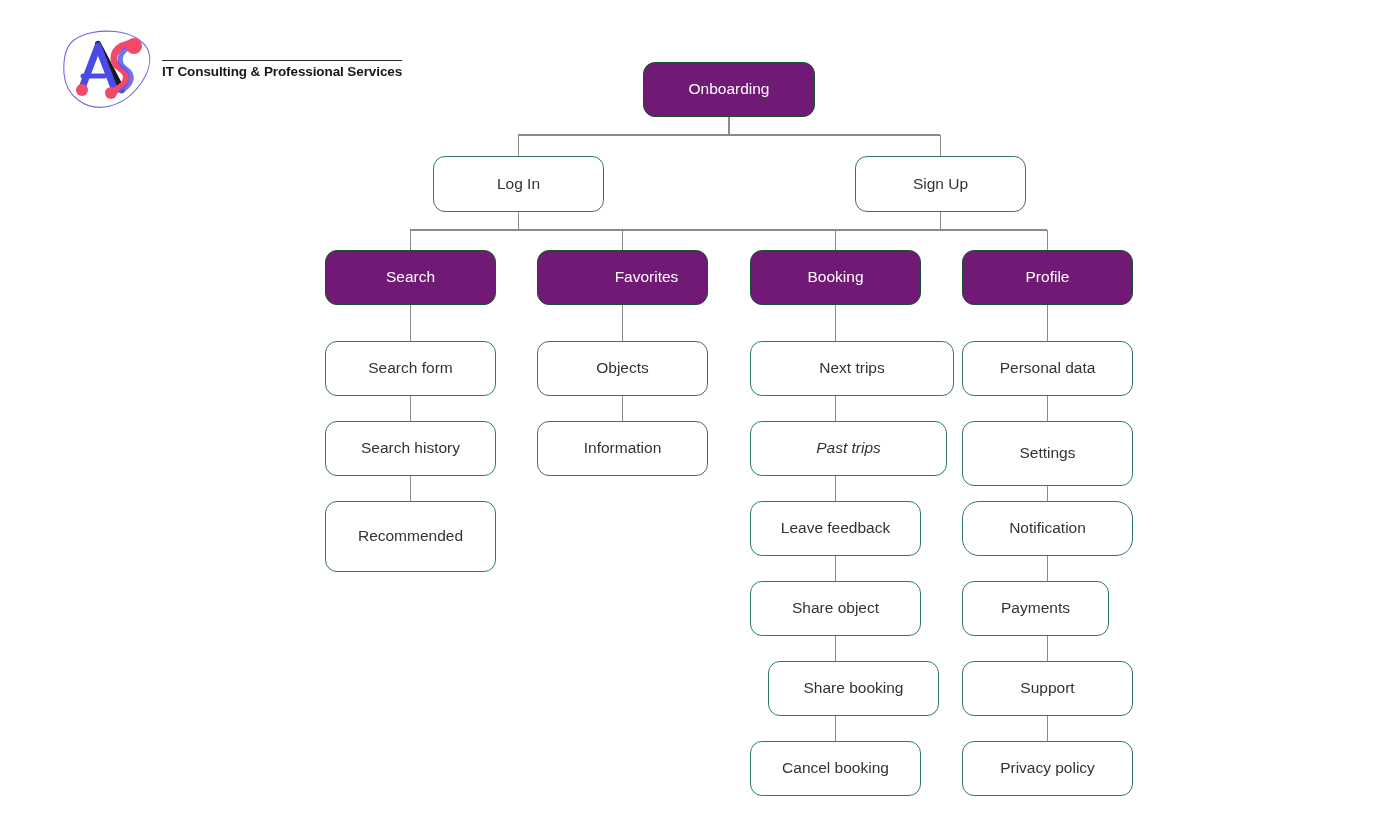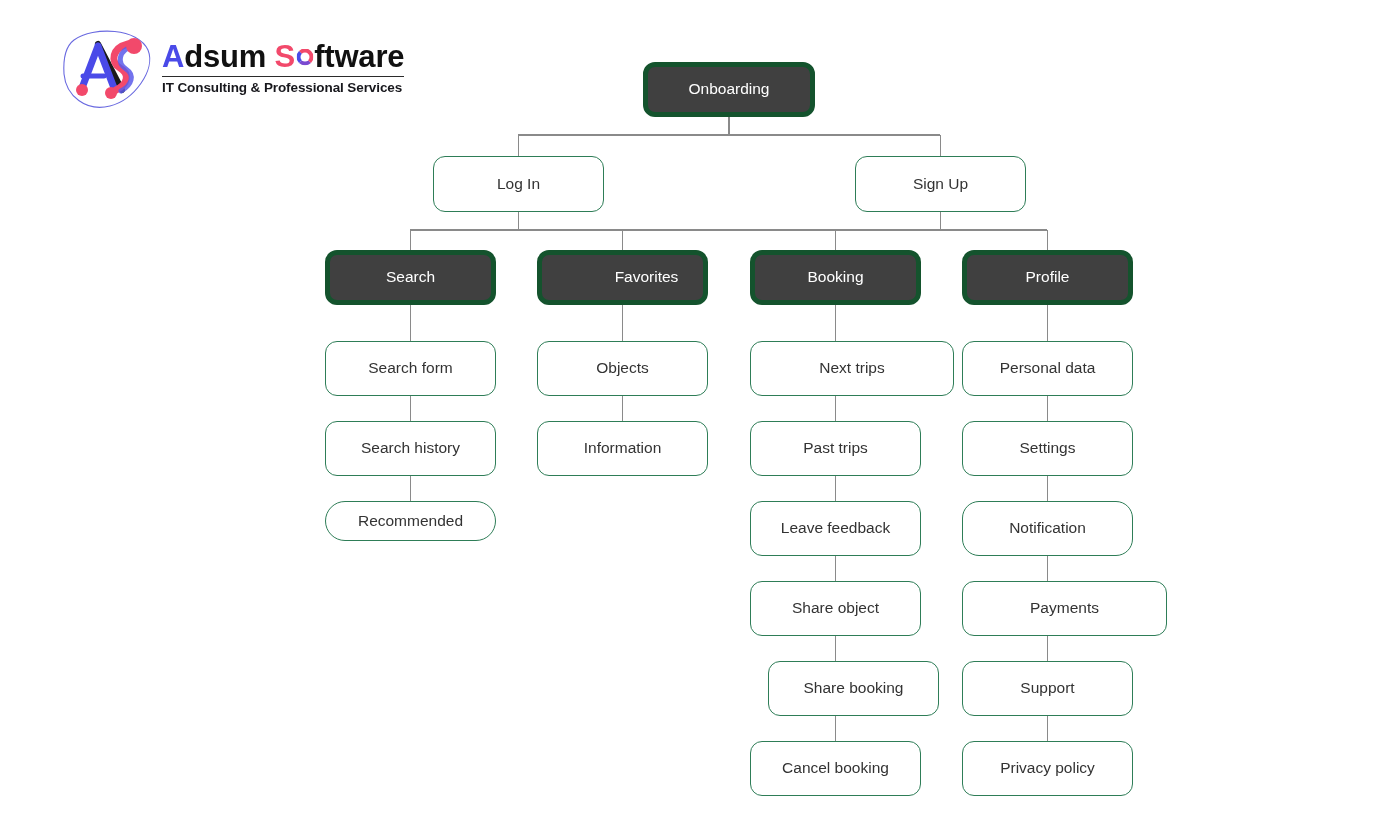--- a/index.html
+++ b/index.html
@@ -106,23 +106,23 @@
     align-items: center;
     justify-content: center;
     border-radius: 12px;
     font-size: 15.5px;
     line-height: 1.2;
     text-align: center;
     white-space: nowrap;
     user-select: none;
   }
   .node.filled {
-    background: #404040;
+    background: #701a75;
     color: #ffffff;
-    border: 5px solid #14532d;
+    border: 1px solid #14532d;
   }
   .node.outline {
     background: #ffffff;
     color: #333333;
     border: 1.3px solid #2e7d57;
   }
 </style>
 </head>
 <body>
 
@@ -132,21 +132,20 @@
     <path d="M38 20 L62 66" fill="none" stroke="#1a1a1a" stroke-width="6" stroke-linecap="round"></path>
     <path d="M38 22 L22 64 M38 22 L54 64" fill="none" stroke="#4a4ae8" stroke-width="7" stroke-linejoin="round" stroke-linecap="round"></path>
     <path d="M23 52 L44 52" fill="none" stroke="#4a4ae8" stroke-width="5" stroke-linecap="round"></path>
     <path d="M68 20 C52 24, 50 38, 60 44 C70 50, 68 60, 56 66" fill="none" stroke="#f2496b" stroke-width="7" stroke-linecap="round"></path>
     <path d="M73 22 C58 27, 57 39, 66 45 C75 51, 72 61, 61 67" fill="none" stroke="#5a5aea" stroke-width="5" stroke-linecap="round" opacity="0.85"></path>
     <circle cx="74" cy="22" r="8" fill="#f2496b"></circle>
     <circle cx="22" cy="66" r="6" fill="#f2496b"></circle>
     <circle cx="51" cy="69" r="6" fill="#f2496b"></circle>
   </svg>
   <div id="brand-text">
-    <div class="wordmark"><span class="wm-a">A</span><span class="wm-rest">dsum </span><span class="wm-s">S</span><span class="wm-o">o</span><span class="wm-rest">ftware</span></div>
     <div class="tagline-wrap">
       <div class="tagline">IT Consulting &amp; Professional Services</div>
     </div>
   </div>
 </div>
 
 <div id="diagram">
   <svg id="connectors">
       <line x1="518" y1="135" x2="940" y2="135" stroke="#8a8a8a" stroke-width="1.2" shape-rendering="crispEdges"></line>
       <line x1="410" y1="230" x2="1047" y2="230" stroke="#8a8a8a" stroke-width="1.2" shape-rendering="crispEdges"></line>
@@ -198,57 +197,57 @@
       </div>
       <div class="node filled" style="left: 962px; top: 250px; width: 171px; height: 55px;">
         <span>Profile</span>
       </div>
       <div class="node outline" style="left: 325px; top: 341px; width: 171px; height: 55px;">
         <span>Search form</span>
       </div>
       <div class="node outline" style="left: 325px; top: 421px; width: 171px; height: 55px;">
         <span>Search history</span>
       </div>
-      <div class="node outline" style="left: 325px; top: 501px; width: 171px; height: 40px; border-radius: 20px;">
+      <div class="node outline" style="left: 325px; top: 501px; width: 171px; height: 71px;">
         <span>Recommended</span>
       </div>
       <div class="node outline" style="left: 537px; top: 341px; width: 171px; height: 55px;">
         <span>Objects</span>
       </div>
       <div class="node outline" style="left: 537px; top: 421px; width: 171px; height: 55px;">
         <span>Information</span>
       </div>
       <div class="node outline" style="left: 750px; top: 341px; width: 204px; height: 55px;">
         <span>Next trips</span>
       </div>
-      <div class="node outline" style="left: 750px; top: 421px; width: 171px; height: 55px;">
+      <div class="node outline" style="left: 750px; top: 421px; width: 197px; height: 55px; font-style: italic;">
         <span>Past trips</span>
       </div>
       <div class="node outline" style="left: 750px; top: 501px; width: 171px; height: 55px;">
         <span>Leave feedback</span>
       </div>
       <div class="node outline" style="left: 750px; top: 581px; width: 171px; height: 55px;">
         <span>Share object</span>
       </div>
       <div class="node outline" style="left: 750px; top: 661px; width: 171px; height: 55px; margin-left: 18px;">
         <span>Share booking</span>
       </div>
       <div class="node outline" style="left: 750px; top: 741px; width: 171px; height: 55px;">
         <span>Cancel booking</span>
       </div>
       <div class="node outline" style="left: 962px; top: 341px; width: 171px; height: 55px;">
         <span>Personal data</span>
       </div>
-      <div class="node outline" style="left: 962px; top: 421px; width: 171px; height: 55px;">
+      <div class="node outline" style="left: 962px; top: 421px; width: 171px; height: 65px;">
         <span>Settings</span>
       </div>
       <div class="node outline" style="left: 962px; top: 501px; width: 171px; height: 55px; border-radius: 17px;">
         <span>Notification</span>
       </div>
-      <div class="node outline" style="left: 962px; top: 581px; width: 205px; height: 55px;">
+      <div class="node outline" style="left: 962px; top: 581px; width: 147px; height: 55px;">
         <span>Payments</span>
       </div>
       <div class="node outline" style="left: 962px; top: 661px; width: 171px; height: 55px;">
         <span>Support</span>
       </div>
       <div class="node outline" style="left: 962px; top: 741px; width: 171px; height: 55px;">
         <span>Privacy policy</span>
       </div>
     </div>
 </div>

